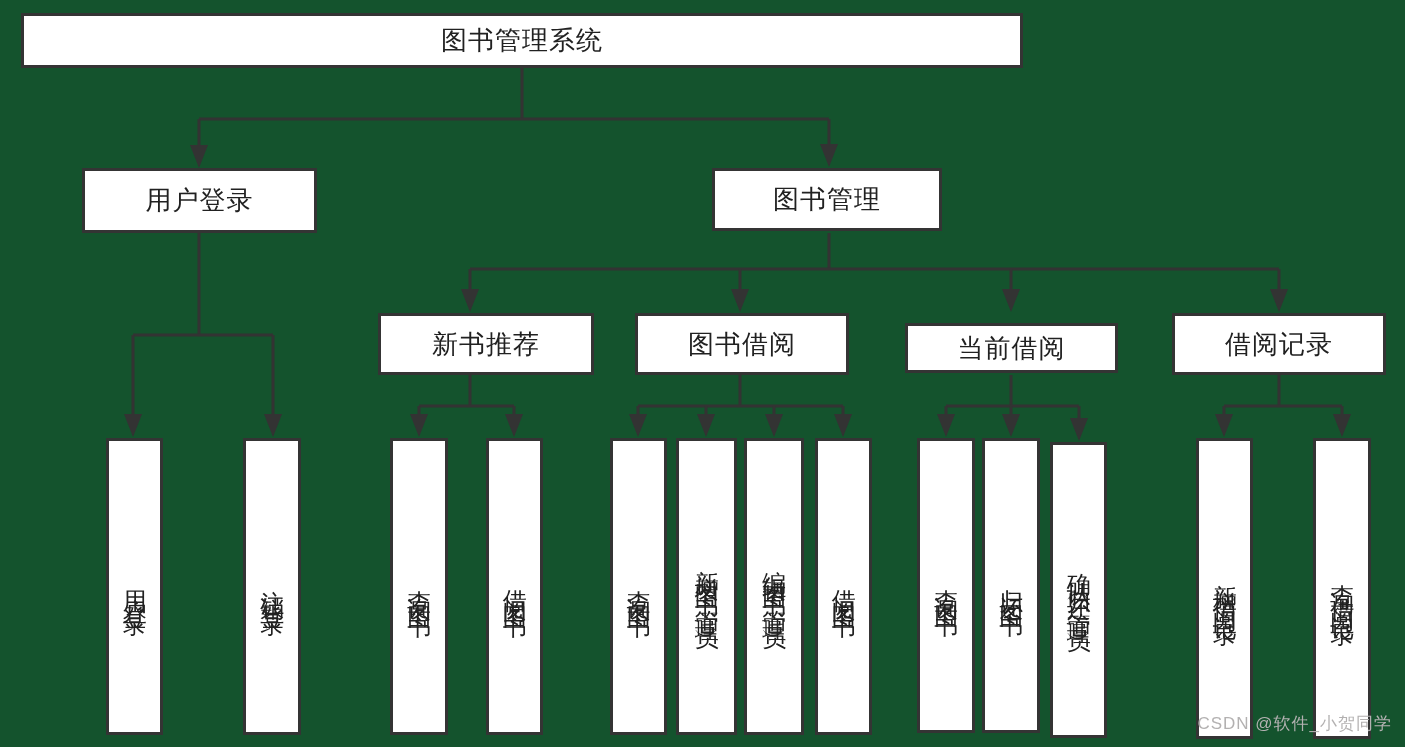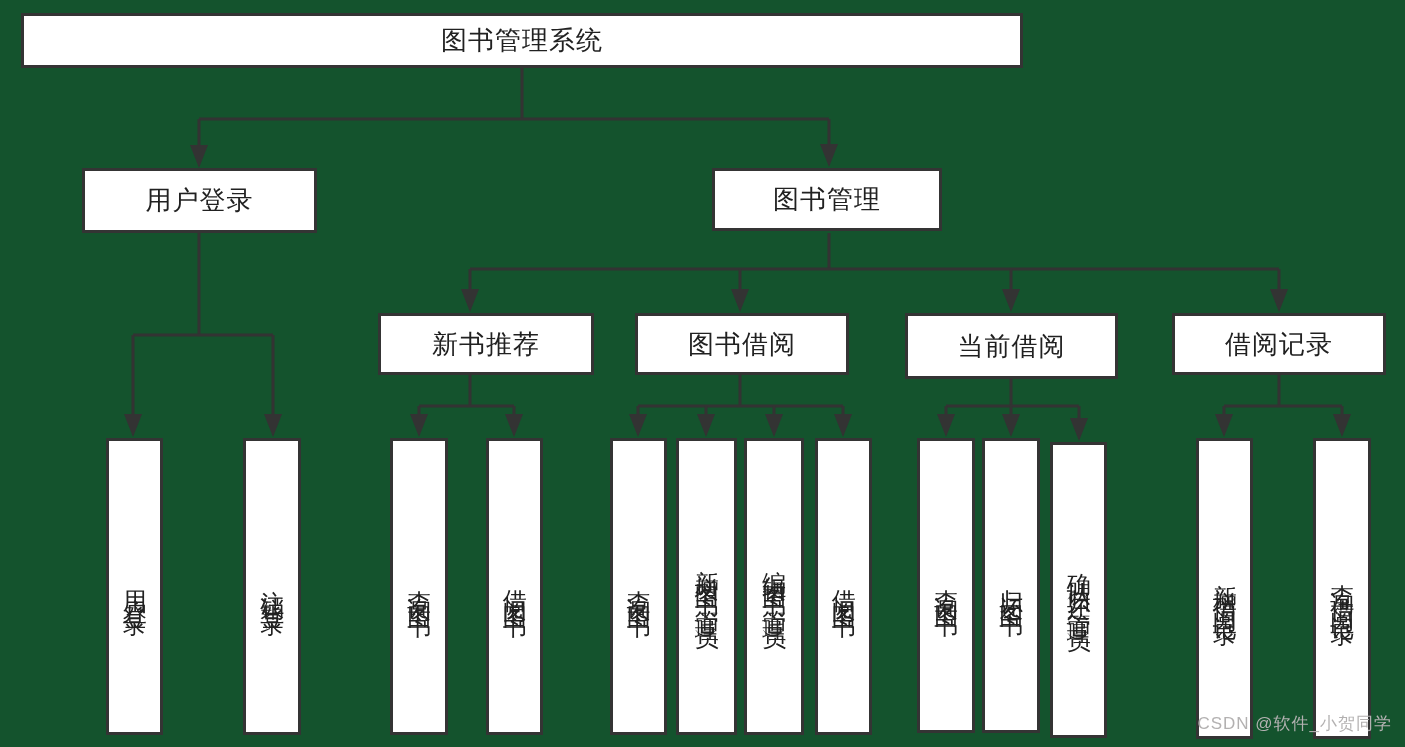--- a/index.html
+++ b/index.html
@@ -102,21 +102,21 @@
   <div class="node h-node" style="left:712px; top:168px; width:230px; height:63px;font-family:Liberation Serif, serif;">
     <span>图书管理</span>
   </div>
 
   <div class="node h-node" style="left:378px; top:313px; width:216px; height:62px;">
     <span>新书推荐</span>
   </div>
   <div class="node h-node" style="left:635px; top:313px; width:214px; height:62px;">
     <span>图书借阅</span>
   </div>
-  <div class="node h-node" style="left:905px; top:313px; width:213px; height:66px;font-family:Liberation Mono, monospace;">
+  <div class="node h-node" style="left:905px; top:323px; width:213px; height:50px;font-family:Liberation Mono, monospace;">
     <span>当前借阅</span>
   </div>
   <div class="node h-node" style="left:1172px; top:313px; width:214px; height:62px;">
     <span>借阅记录</span>
   </div>
 
   <div class="node v-node" style="left:106px; top:438px; width:57px; height:297px;">
     <span class="vlabel">用户登录</span>
   </div>
   <div class="node v-node" style="left:243px; top:438px; width:58px; height:297px;">

